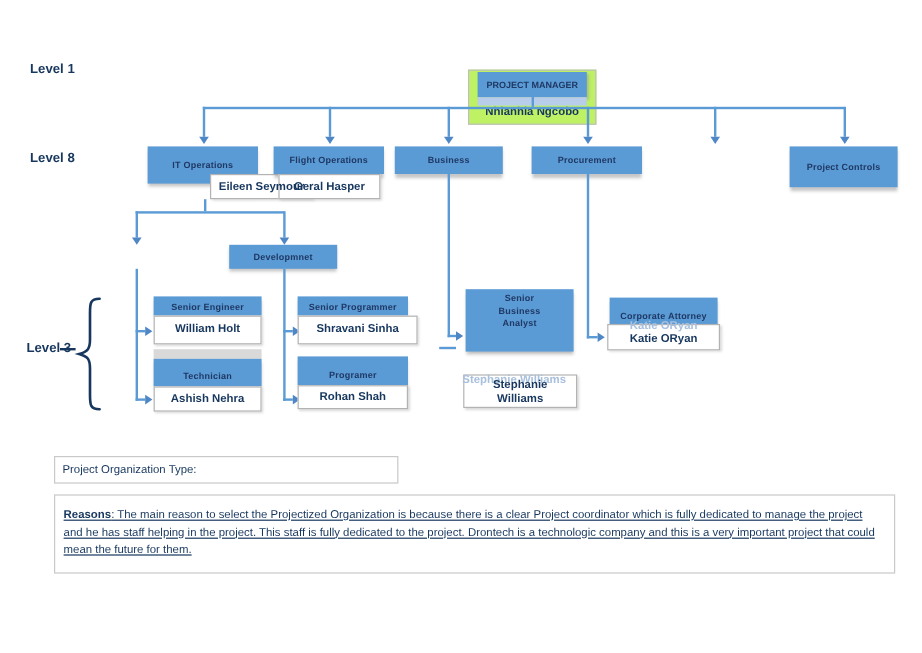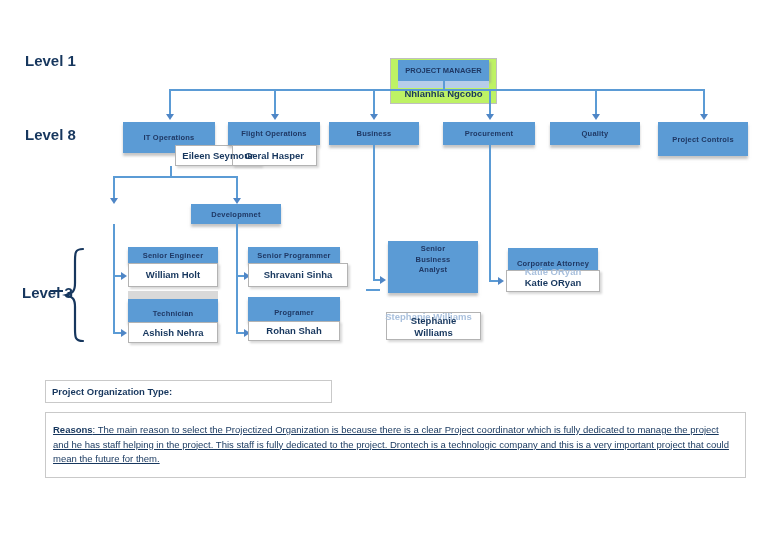--- a/index.html
+++ b/index.html
@@ -1,20 +1,20 @@
 <!DOCTYPE html>
 <html><head>
 <meta charset="utf-8">
 <style>
   html,body{margin:0;padding:0;background:#fff;}
   .canvas{
     position:relative;width:768px;height:544px;background:#ffffff;overflow:hidden;
     font-family:"Liberation Sans",sans-serif;color:#1f3864;
   }
-  .lvl-label{position:absolute;font-size:15px;font-weight:bold;color:#17375e;}
+  .lvl-label{position:absolute;font-size:11px;font-weight:bold;color:#17375e;}
   
   .node{
     position:absolute;background:#5b9bd5;color:#1f3864;font-weight:bold;
     font-size:7.5px;letter-spacing:.2px;display:flex;align-items:center;justify-content:center;
     text-align:center;box-shadow:0 3px 2.5px rgba(150,150,150,.55);
   }
   .node.bottom-text{align-items:flex-end;padding-bottom:4px;box-sizing:border-box;}
   
   .namebox{
     position:absolute;background:#fff;border:1px solid #b3b3b3;box-sizing:border-box;
@@ -33,21 +33,21 @@
   .arr-r{position:absolute;width:0;height:0;border-top:4px solid transparent;border-bottom:4px solid transparent;border-left:6px solid #4f86c6;}
   
   .rootbox{position:absolute;left:390px;top:29px;width:107px;height:46px;background:#bef264;border:1px solid #bfbfbf;box-sizing:border-box;margin-top:29px;}
   .roothdr{position:absolute;left:7px;top:1px;width:91px;height:21px;background:#5b9bd5;color:#1f3864;
     font-weight:bold;font-size:7.5px;display:flex;align-items:center;justify-content:center;box-shadow:2px 2px 2px rgba(150,150,150,.5);}
   .rootshadow{position:absolute;left:7px;top:22px;width:91px;height:7px;background:#b7cde9;}
   .rootname{position:absolute;left:0;top:29px;width:100%;text-align:center;font-size:9.5px;font-weight:bold;color:#17375e;}
   .graybar{position:absolute;background:#d9d9d9;}
   
   .fbox{position:absolute;border:1px solid #c9c9c9;box-sizing:border-box;background:#fff;}
-  .orgtype{font-size:9.5px;font-weight:bold;color:#17375e;padding:5px 0 16px 6px;}
+  .orgtype{font-size:9.5px;font-weight:normal;color:#17375e;padding:5px 0 16px 6px;}
   .reasons{font-size:9.5px;color:#17375e;line-height:14.5px;padding:10px 8px 0 7px;}
   .reasons b{font-weight:bold;}
   .sq{position:absolute;width:6px;height:6px;background:#b5b5b5;opacity:.8;}
   .brace{position:absolute;left:62px;top:246px;}
 </style>
 </head>
 <body>
 
 <div class="canvas">
 
@@ -86,21 +86,20 @@
       <span class="real">Eileen Seymour</span>
     </div>
 
   <div class="node" style="left:228px;top:122px;width:92px;height:23px;">Flight Operations</div>
   <div class="namebox" style="left:232px;top:145px;width:85px;height:21px;">
       <span class="real">Geral Hasper</span>
     </div>
 
   <div class="node" style="left:329px;top:122px;width:90px;height:23px;">Business</div>
   <div class="node" style="left:443px;top:122px;width:92px;height:23px;">Procurement</div>
-  <div class="node" style="left:550px;top:122px;width:90px;height:23px;">Quality</div>
   <div class="node" style="left:658px;top:122px;width:90px;height:34px;">Project Controls</div>
 
   <div class="vline" style="left:170px;top:166px;height:10px;"></div>
   <div class="hline" style="left:113px;top:176px;width:124px;"></div>
   <div class="vline" style="left:113px;top:176px;height:22px;"></div>
   <div class="vline" style="left:236px;top:176px;height:22px;"></div>
   <div class="arr-d" style="left:110px;top:198px;"></div>
   <div class="arr-d" style="left:233px;top:198px;"></div>
 
   <div class="node" style="left:191px;top:204px;width:90px;height:20px;">Developmnet</div>

